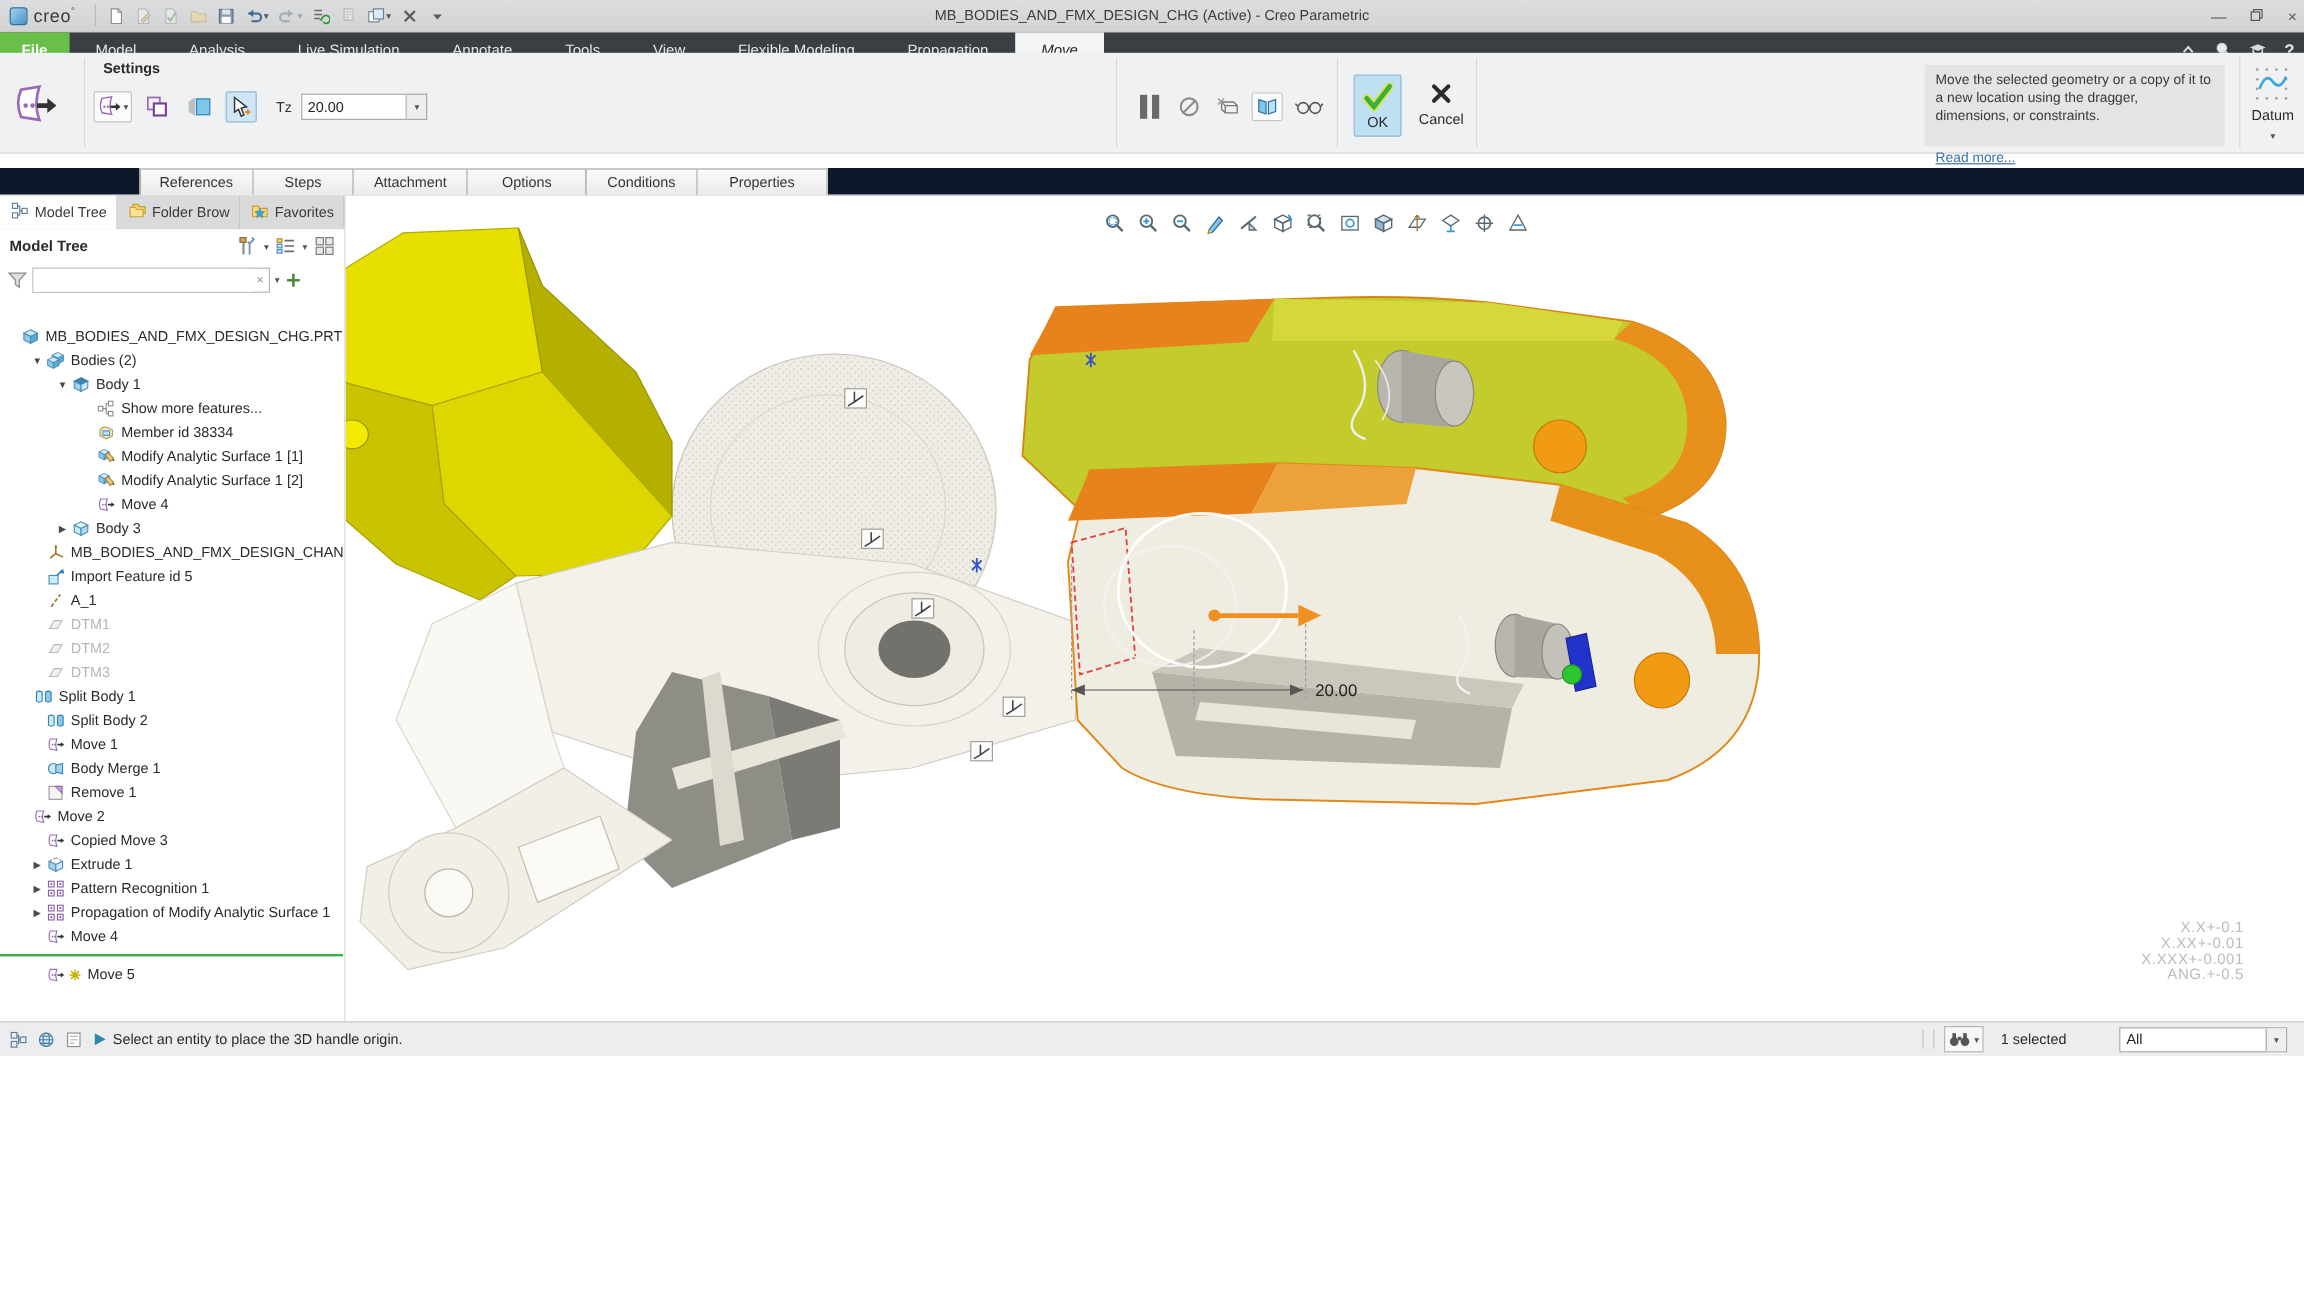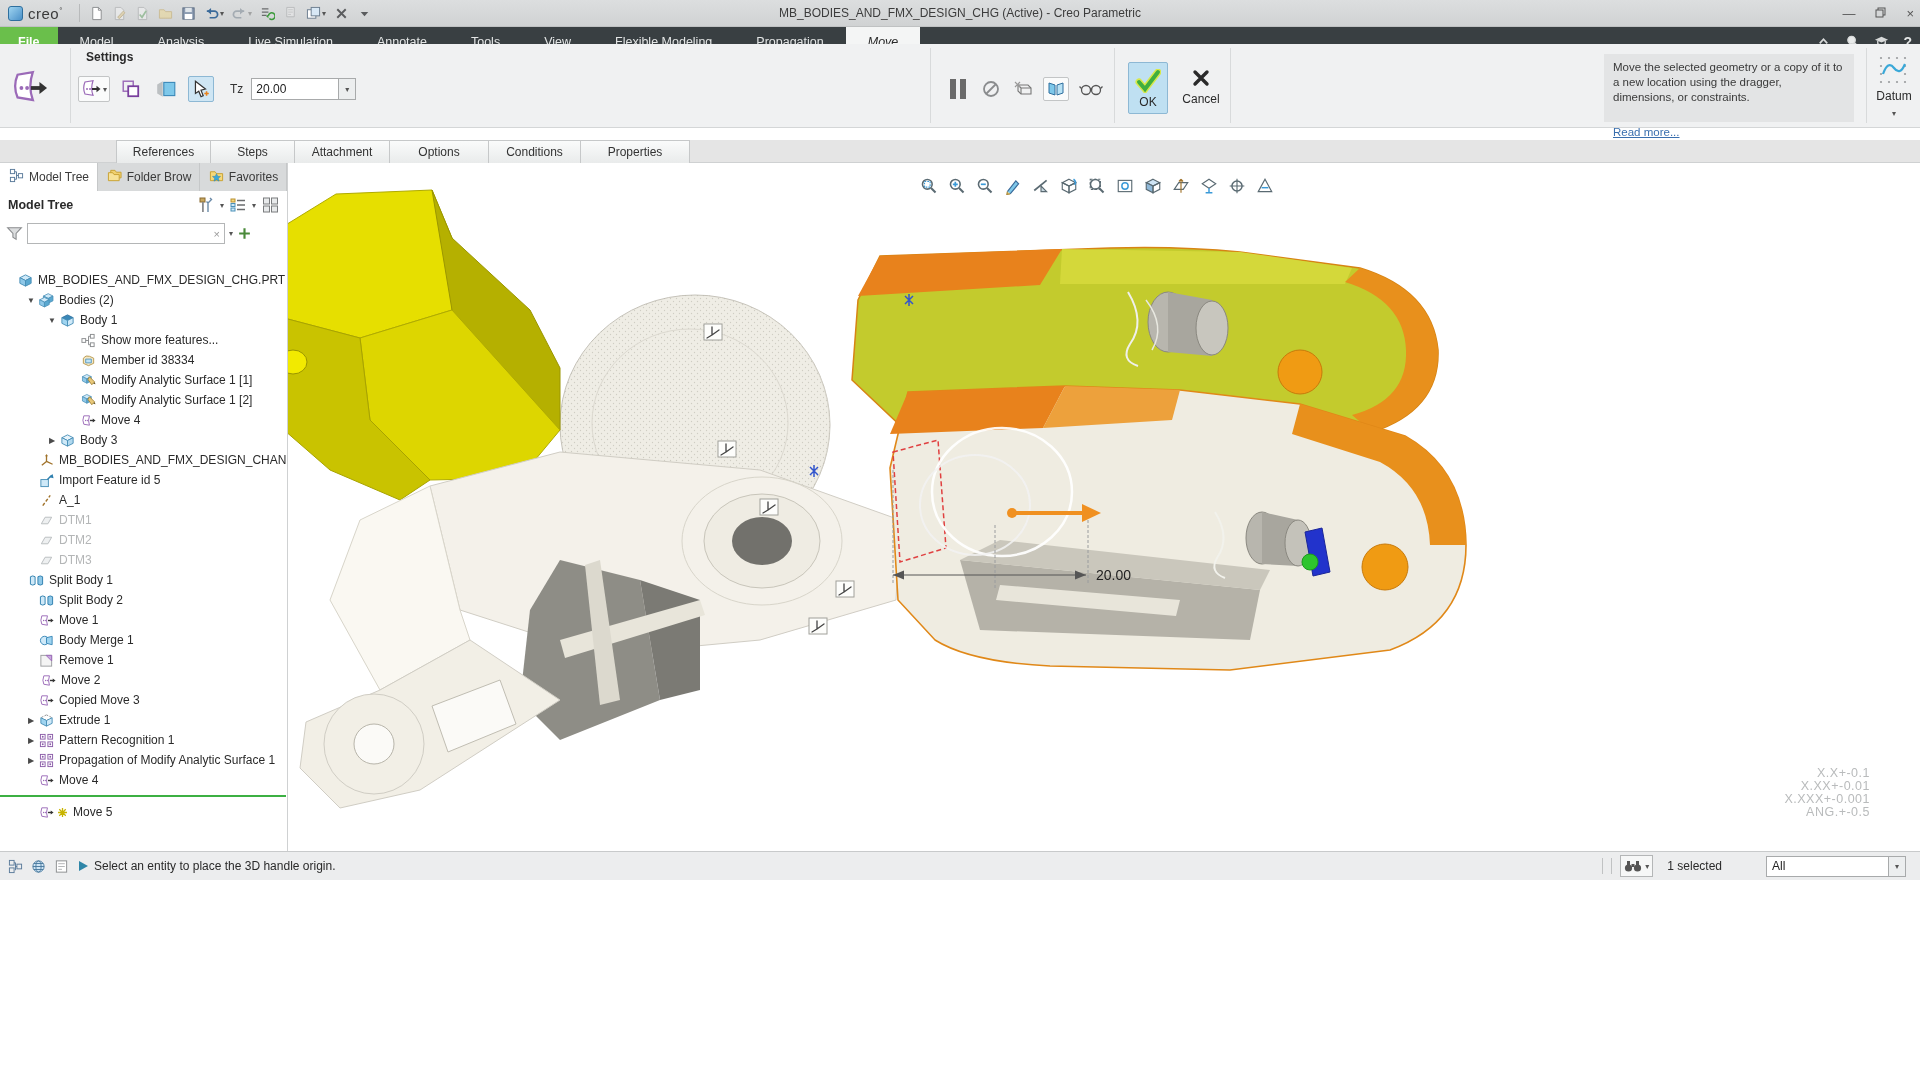--- a/index.html
+++ b/index.html
@@ -48,21 +48,21 @@
   .ok-btn{width:40px;padding:6px 0 4px;display:flex;flex-direction:column;align-items:center;background:#bfe0f2;border:1px solid #8db8d4;border-radius:2px;gap:2px;}
   .cancel-btn{width:46px;padding:6px 0 4px;display:flex;flex-direction:column;align-items:center;gap:4px;}
   .btn-cap{font-size:12px;color:#2a2a2a;}
   .infobox{position:absolute;left:1604px;top:10px;width:250px;height:68px;background:#e3e4e5;padding:6px 9px;font-size:11.5px;line-height:1.3;color:#3a3a3a;}
   .readmore{position:absolute;left:1613px;top:82px;font-size:11.5px;color:#3a6fae;text-decoration:underline;}
   .datum-grp{position:absolute;left:1872px;top:10px;width:44px;display:flex;flex-direction:column;align-items:center;}
   .datum-cap{font-size:12px;color:#2a2a2a;margin-top:3px;}
   .datum-dd{font-size:8px;color:#555;margin-top:6px;}
 
   
-  .dashrow{position:absolute;left:0;top:140px;width:1920px;height:23px;background:#e5e5e5;border-bottom:1px solid #cfd1d2;}
+  .dashrow{position:absolute;left:0;top:140px;width:1920px;height:23px;background:#0f172a;border-bottom:1px solid #cfd1d2;}
   .dashtabs{position:absolute;left:116px;top:0;height:23px;display:flex;}
   .dtab{border:1px solid #c6c8c9;border-bottom:none;background:linear-gradient(#fafbfb,#e9ebeb);padding:0 4px;display:flex;align-items:center;justify-content:center;font-size:12px;color:#333;margin-right:-1px;}
 
   
   .panel{position:absolute;left:0;top:163px;width:288px;bottom:29px;background:#fff;border-right:1px solid #cfd1d2;}
   .ptabs{position:absolute;left:0;top:0;width:100%;height:28px;background:#d8dadb;display:flex;align-items:stretch;}
   .ptab{display:flex;align-items:center;gap:5px;padding:0 9px;font-size:12px;color:#3a3a3a;border-right:1px solid #c6c8c9;white-space:nowrap;overflow:hidden;}
   .ptab.active{background:#fff;}
   .phead{position:absolute;left:0;top:28px;width:100%;height:28px;display:flex;align-items:center;padding:0 8px;}
   .phead .cap{font-weight:bold;font-size:12.5px;color:#2a2a2a;}
@@ -658,21 +658,21 @@
         <div class="tree-row" style="padding-left: 23px;">
           <span class="tree-arrow"></span>
           <span class="tree-icon">
             <svg width="15" height="15" viewBox="0 0 16 16">
               <rect x="2" y="2.5" width="11.5" height="11.5" fill="#f4f4f4" stroke="#9a9c9e"></rect>
               <polygon points="7.5,2.5 13.5,2.5 13.5,8.5" fill="#c9a8e0" stroke="#9b6ab8"></polygon>
             </svg>
           </span>
           <span class="tree-label">Remove 1</span>
         </div>
-        <div class="tree-row" style="padding-left: 25px;">
+        <div class="tree-row" style="padding-left: 12px;">
           <span class="tree-arrow"></span>
           <span class="tree-icon">
             <svg width="15" height="15" viewBox="0 0 16 16">
               <path d="M3 3 q-2 5 0 9 l6 1 q-2 -5 0 -10 z" fill="#fff" stroke="#9b6ab8"></path>
               <circle cx="5" cy="8" r=".8" fill="#9b6ab8"></circle>
               <circle cx="7.2" cy="8" r=".8" fill="#9b6ab8"></circle>
               <path d="M9.5 8 h3.5" stroke="#333" stroke-width="1.5"></path>
               <polygon points="12.5,5.8 15.5,8 12.5,10.2" fill="#333"></polygon>
             </svg>
           </span>

